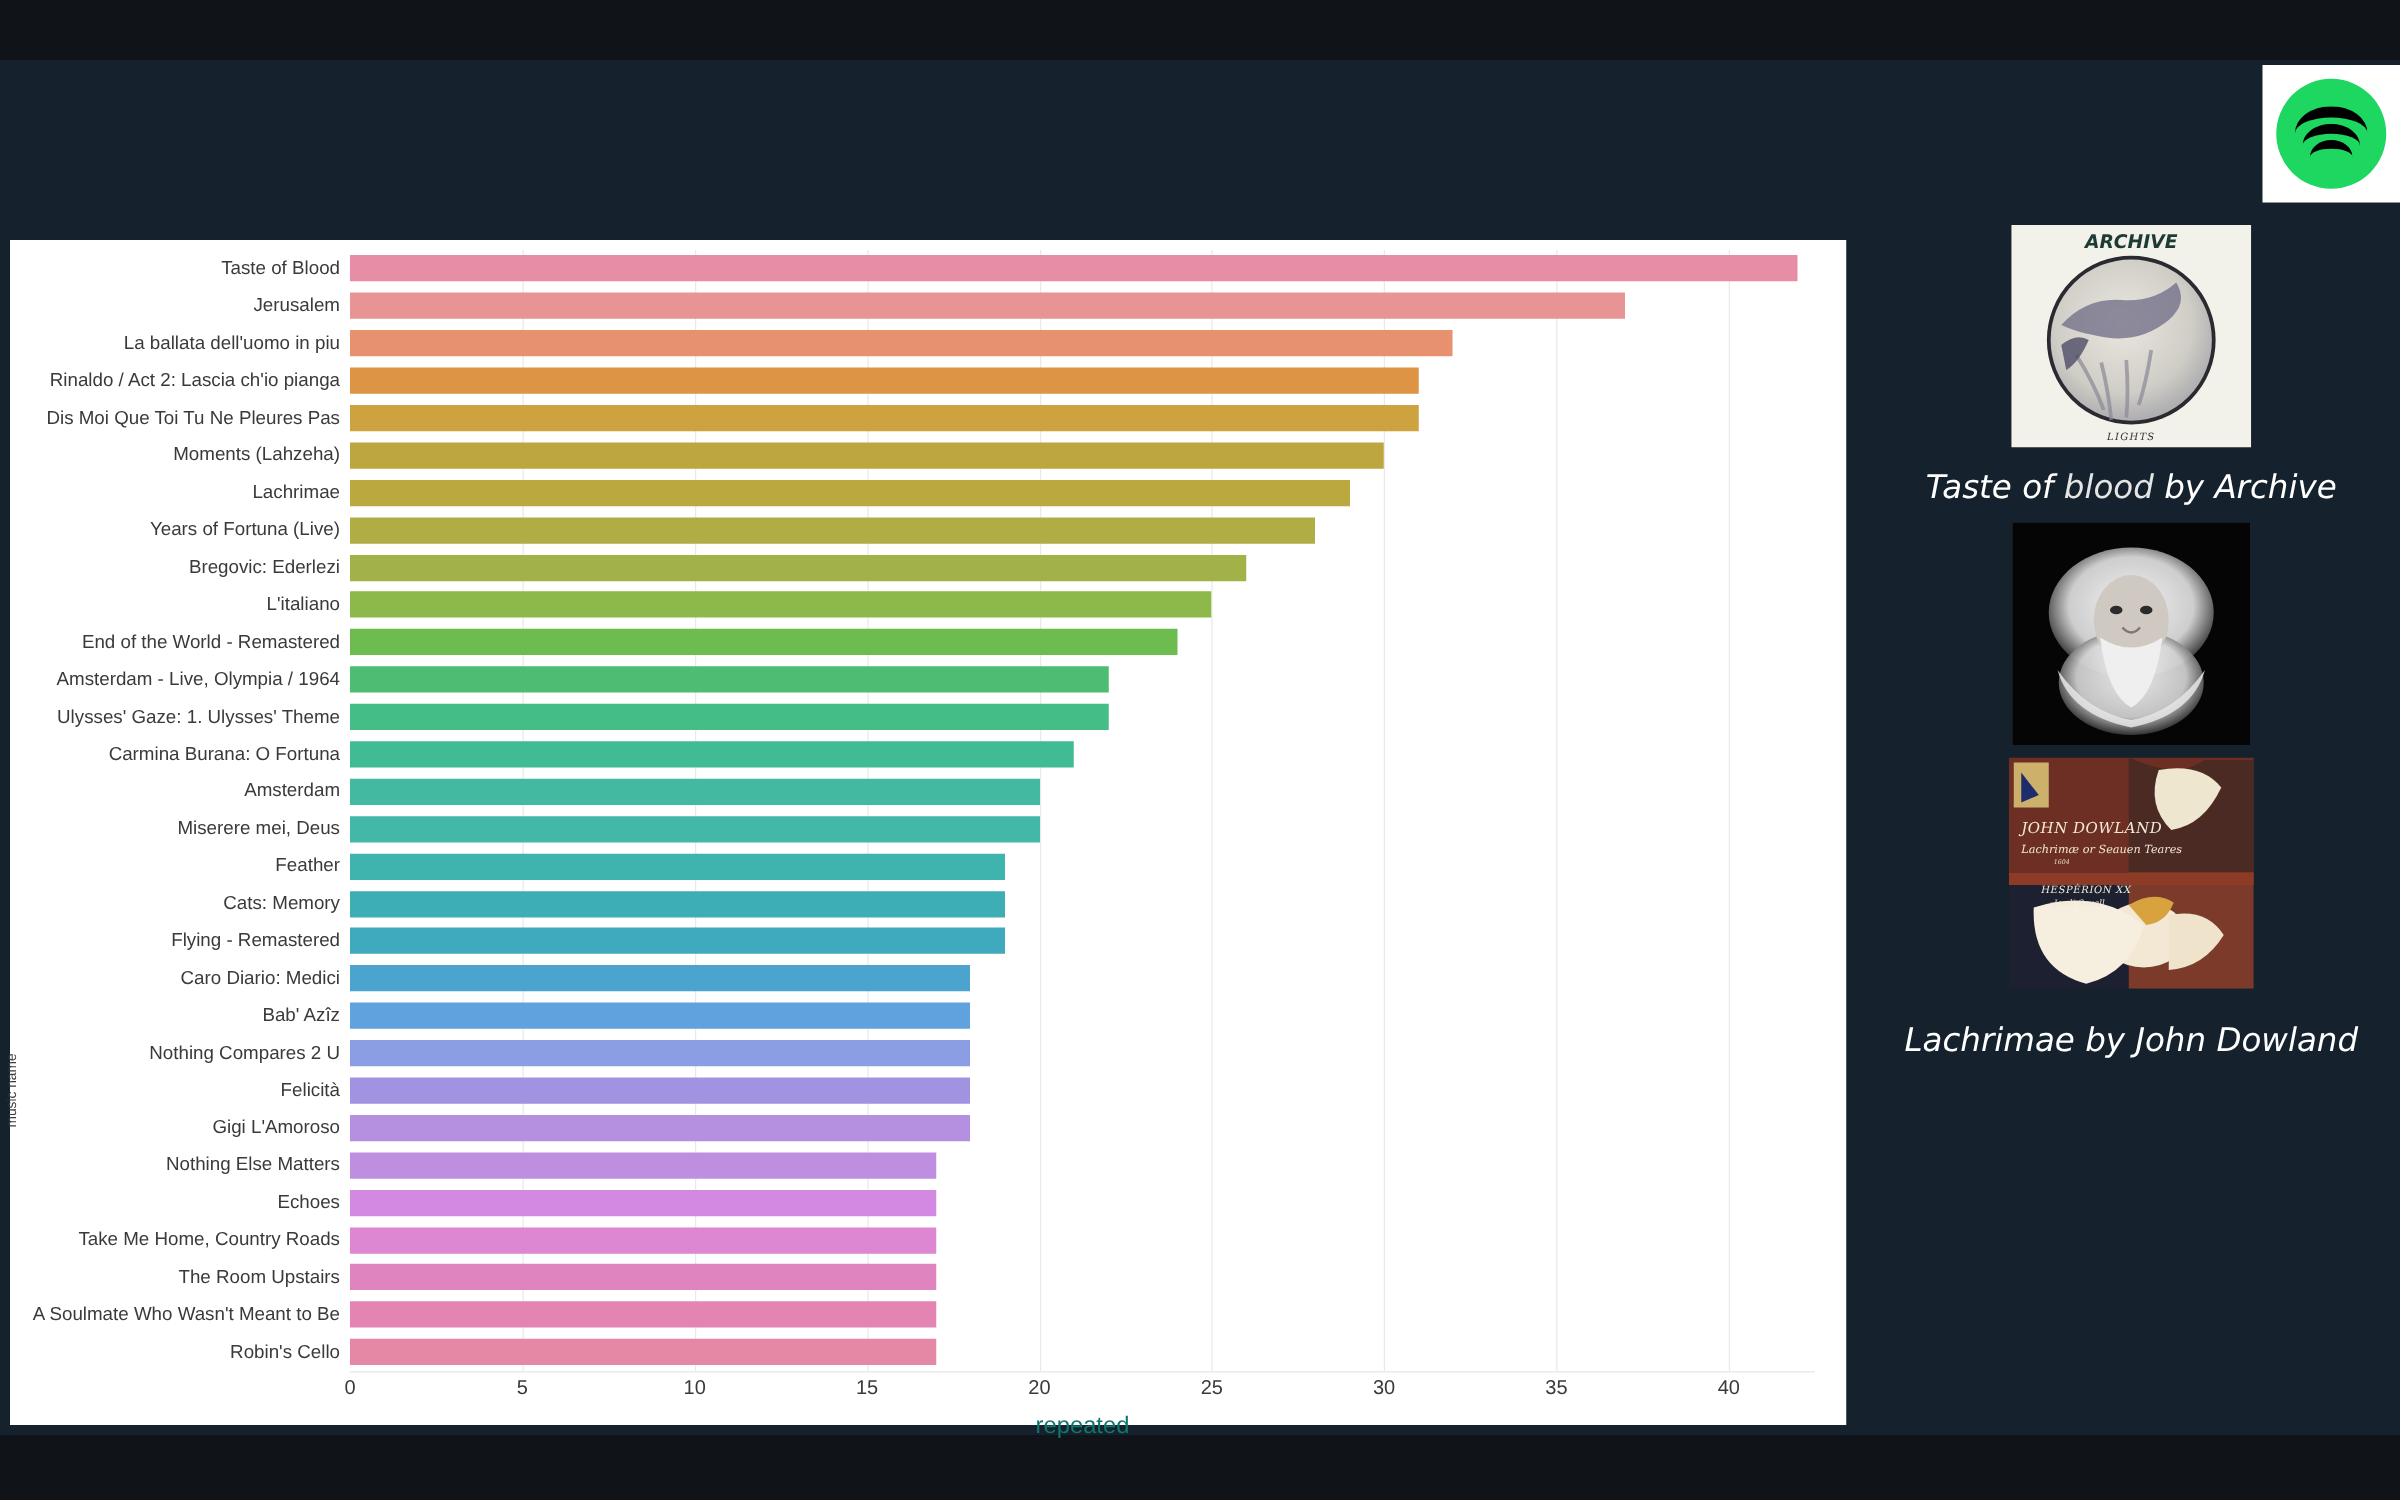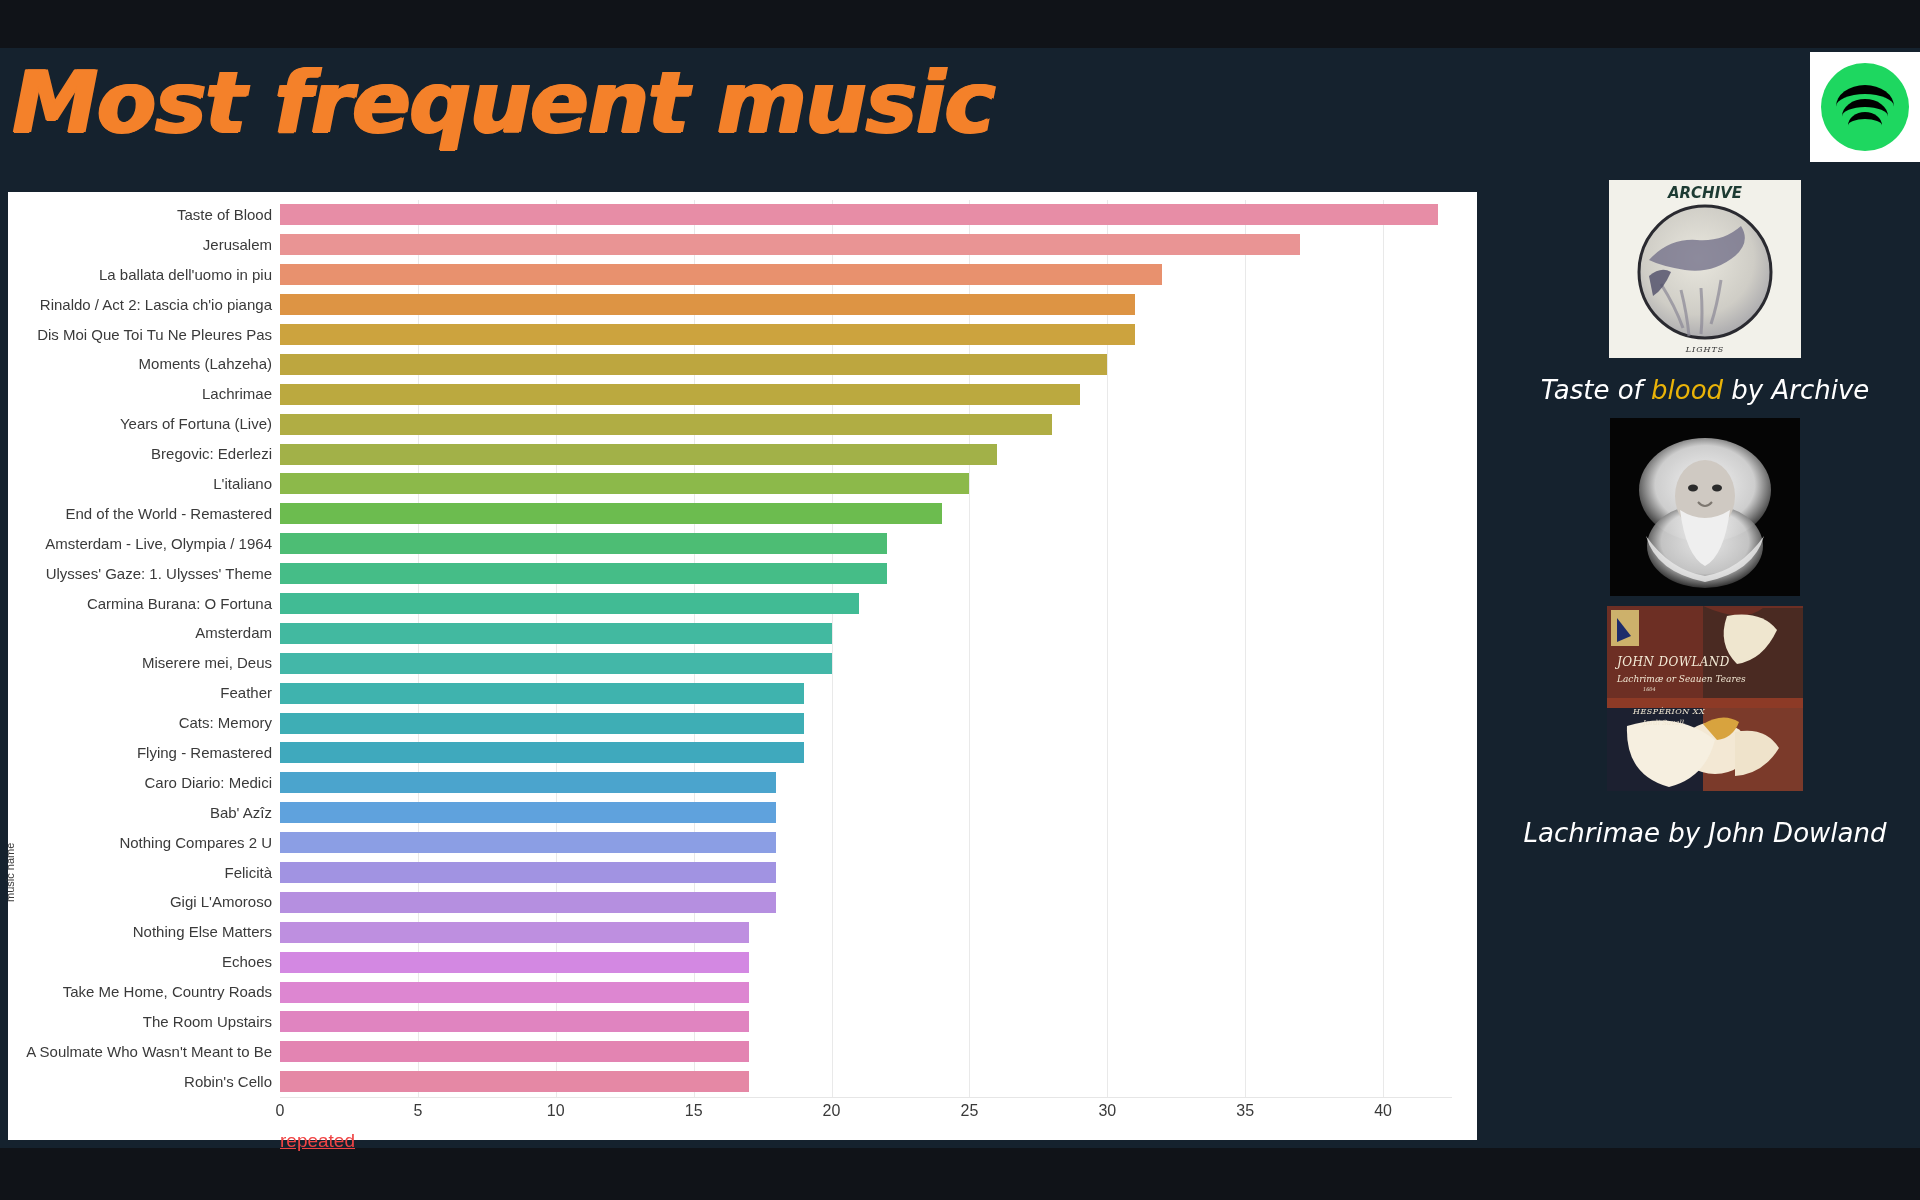--- a/index.html
+++ b/index.html
@@ -75,54 +75,53 @@
     height:21px;
   }
   .xticks{
     position:absolute;left:272px;top:910px;width:1172px;height:26px;
   }
   .xtick{
     position:absolute;top:0;transform:translateX(-50%);
     font-size:16px;color:#3a3a3a;
   }
   .xlabel{
-    position:absolute;left:272px;top:938px;width:1172px;text-align:left;
-    font-size:19px;color:#ef4444;text-decoration:underline;
+    position:absolute;left:272px;top:938px;width:1172px;text-align:center;
+    font-size:19px;color:#0f766e;
   }
 
   
   .sidebar{
     position:absolute;left:1490px;top:180px;width:430px;height:960px;font-style:italic;
   }
   .card{width:430px;text-align:center;}
   .card + .card{margin-top:10px;}
   .cover{
     width:192px;height:178px;margin:0 auto;display:block;
     background:#222;
   }
   .cover2{width:190px;height:178px;}
   .cover3{width:196px;height:185px;}
   .caption{
     color:#ffffff;font-size:26px;line-height:36px;margin-top:14px;
     font-family:"DejaVu Sans", sans-serif;
     padding:0 26px;
   }
-  .hl{color:#eab308;}
+  .hl{color:#e5e5e5;}
   .cap2{margin-top:18px;}
   .cap3{margin-top:24px;}
 </style>
 </head>
 <body>
 
 <div class="slide">
 
   <div class="topbar"></div>
   <div class="bottombar"></div>
 
-  <div class="title">Most frequent music</div>
 
   <div class="spotify-box">
     <div class="spotify-circle">
       <div class="sp-wave sp-w1"></div>
       <div class="sp-wave sp-w2"></div>
       <div class="sp-wave sp-w3"></div>
     </div>
   </div>
 
   <div class="chart-panel">

